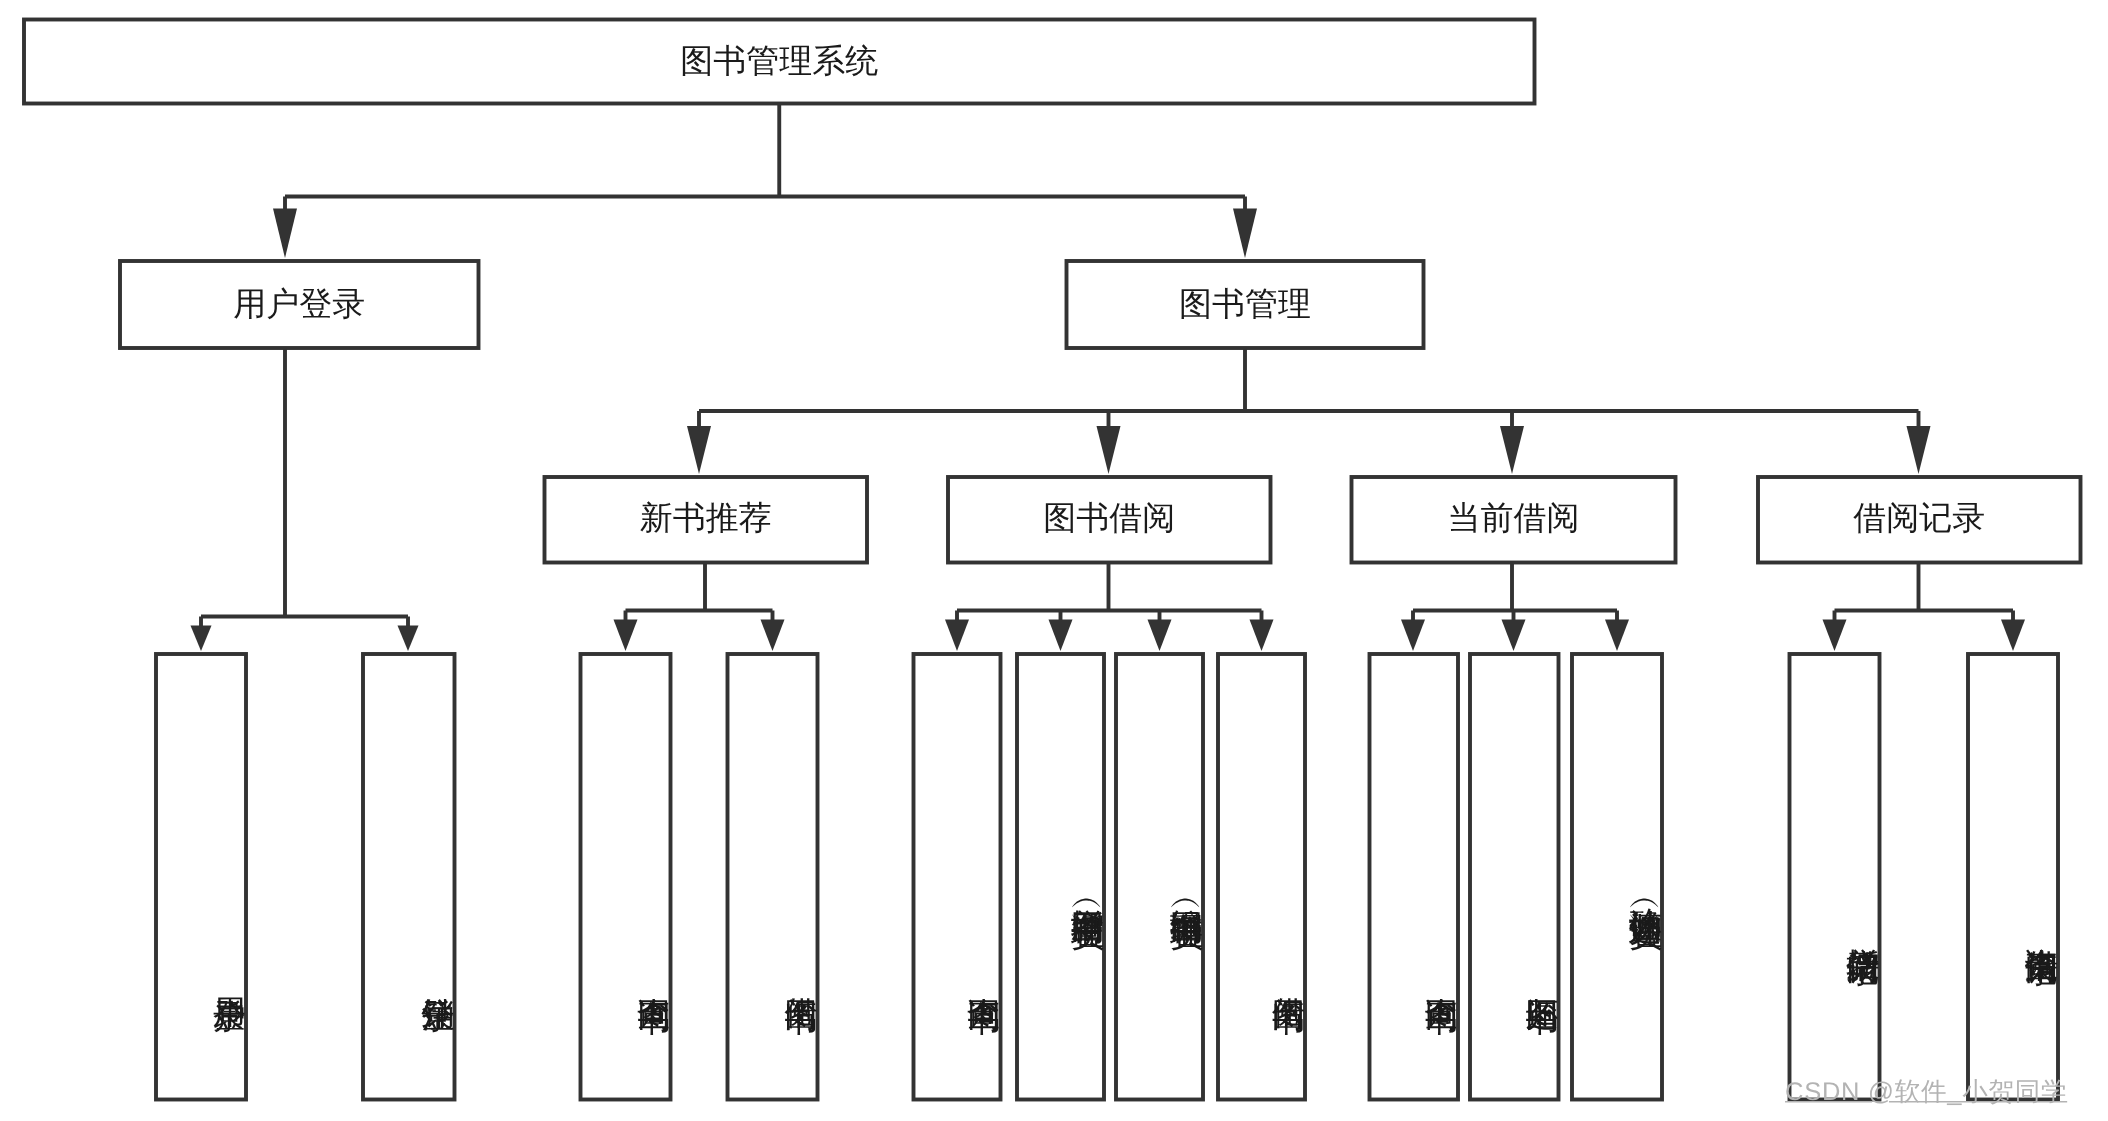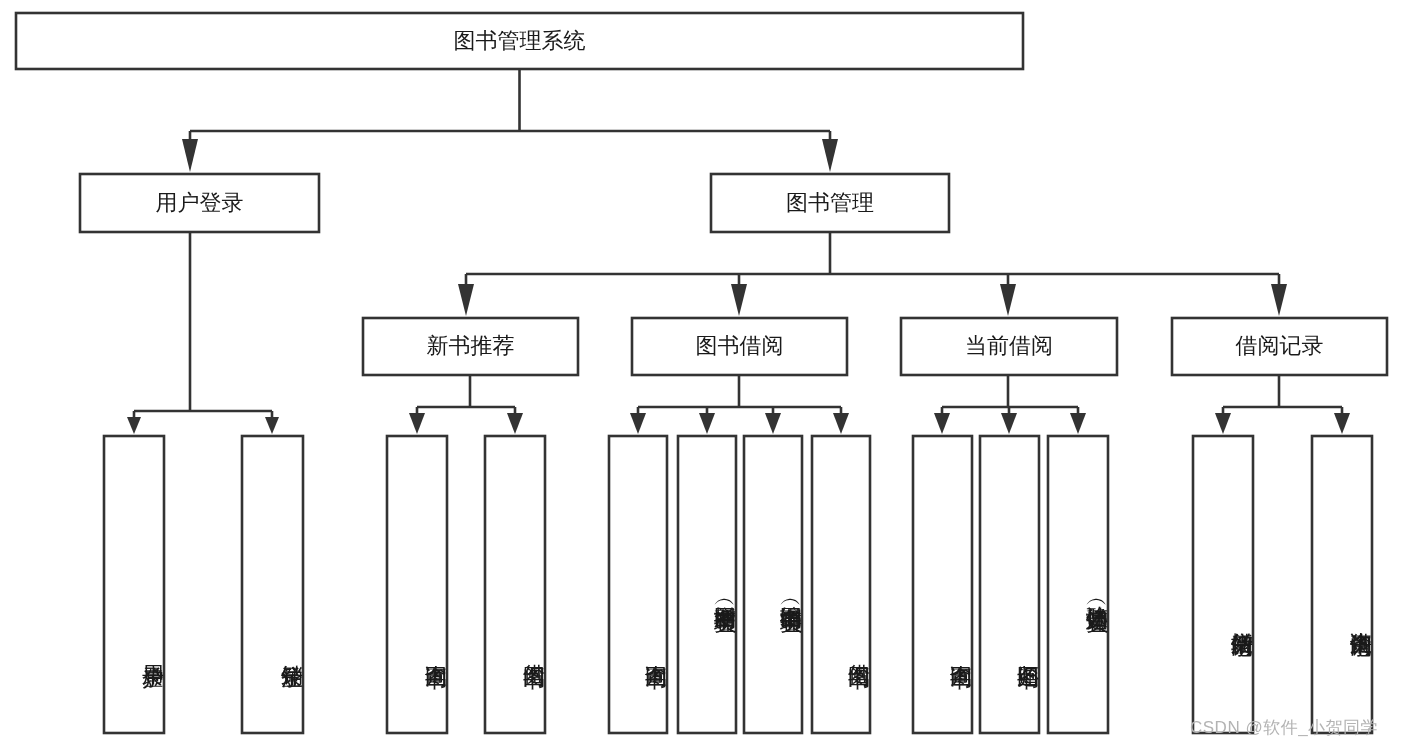--- a/index.html
+++ b/index.html
@@ -228,15 +228,15 @@
   <div class="node-label-v" style="left:913px; top:436px; width:59px; height:297px; padding-top:64px;">查询图书</div>
 
   <div class="node-label-v" style="left:980px; top:436px; width:59px; height:297px; padding-top:64px;">归还图书</div>
 
   <div class="node-label-v" style="left:1048px; top:436px; width:60px; height:297px; padding-top:8px;">确认归还（管理员）</div>
 
   <div class="node-label-v" style="left:1193px; top:436px; width:60px; height:297px; padding-top:32px;">新增借阅记录</div>
 
   <div class="node-label-v" style="left:1312px; top:436px; width:60px; height:297px; padding-top:32px;">查询借阅记录</div>
 
-  <div class="watermark" style="left:1190px; top:716px;">CSDN @软件_小贺同学</div>
+  <div class="watermark" style="left:1190px; top:716px;text-decoration:underline;">CSDN @软件_小贺同学</div>
 
 </div>
 
 </body></html>

